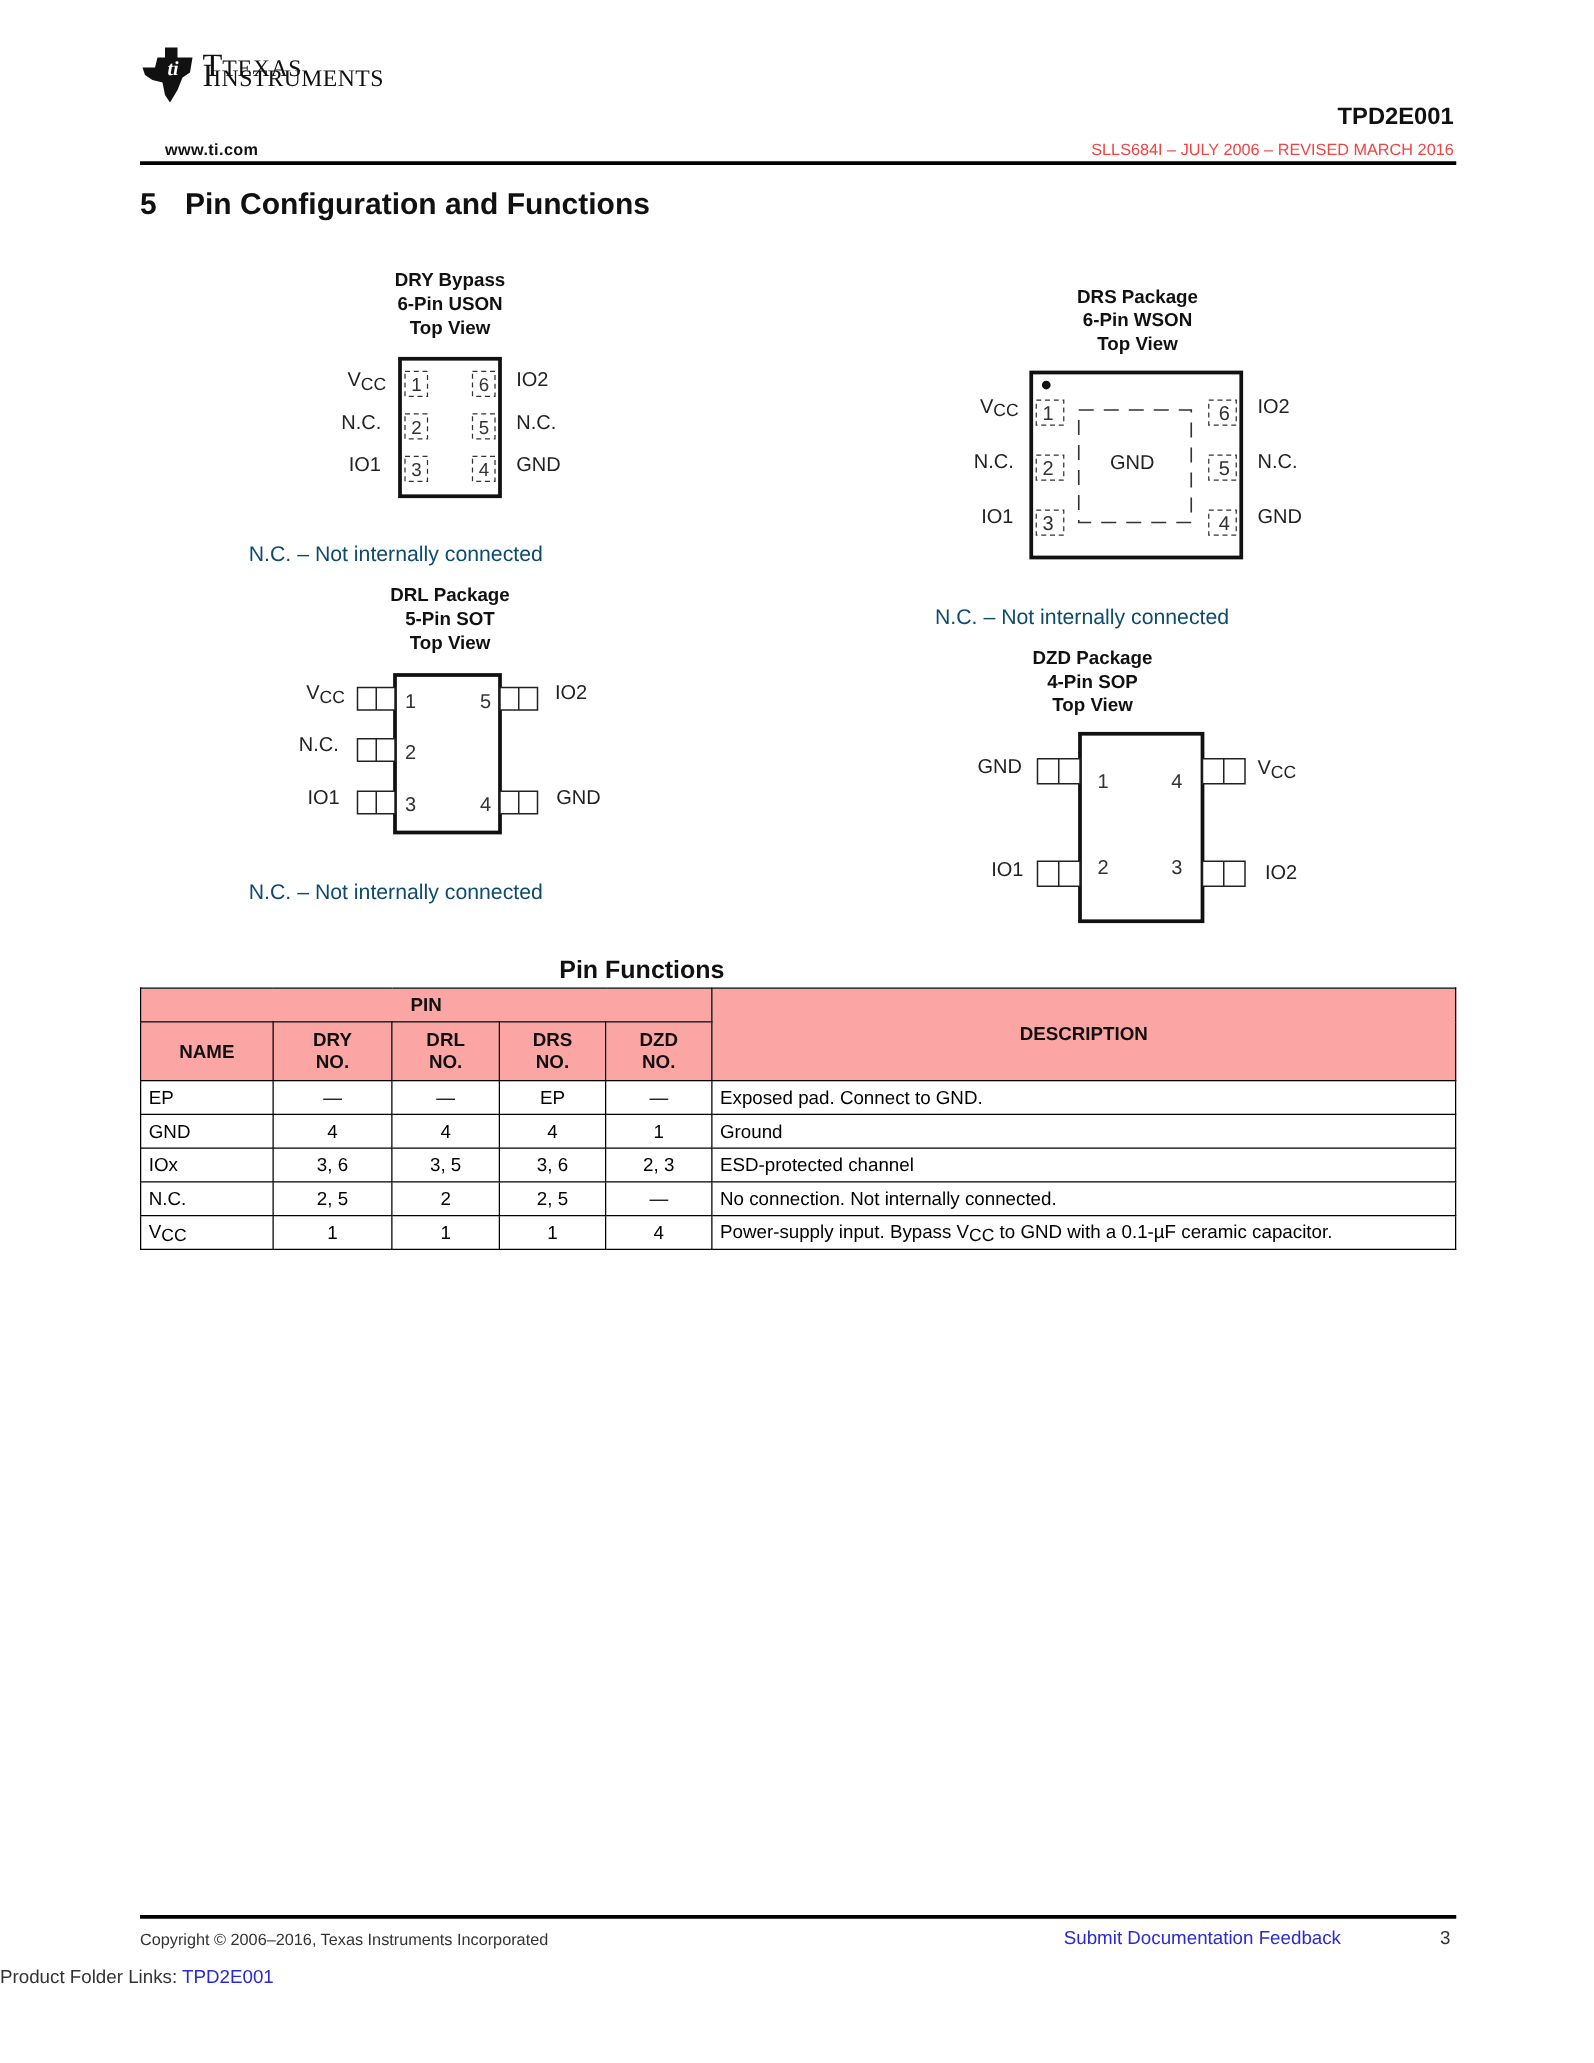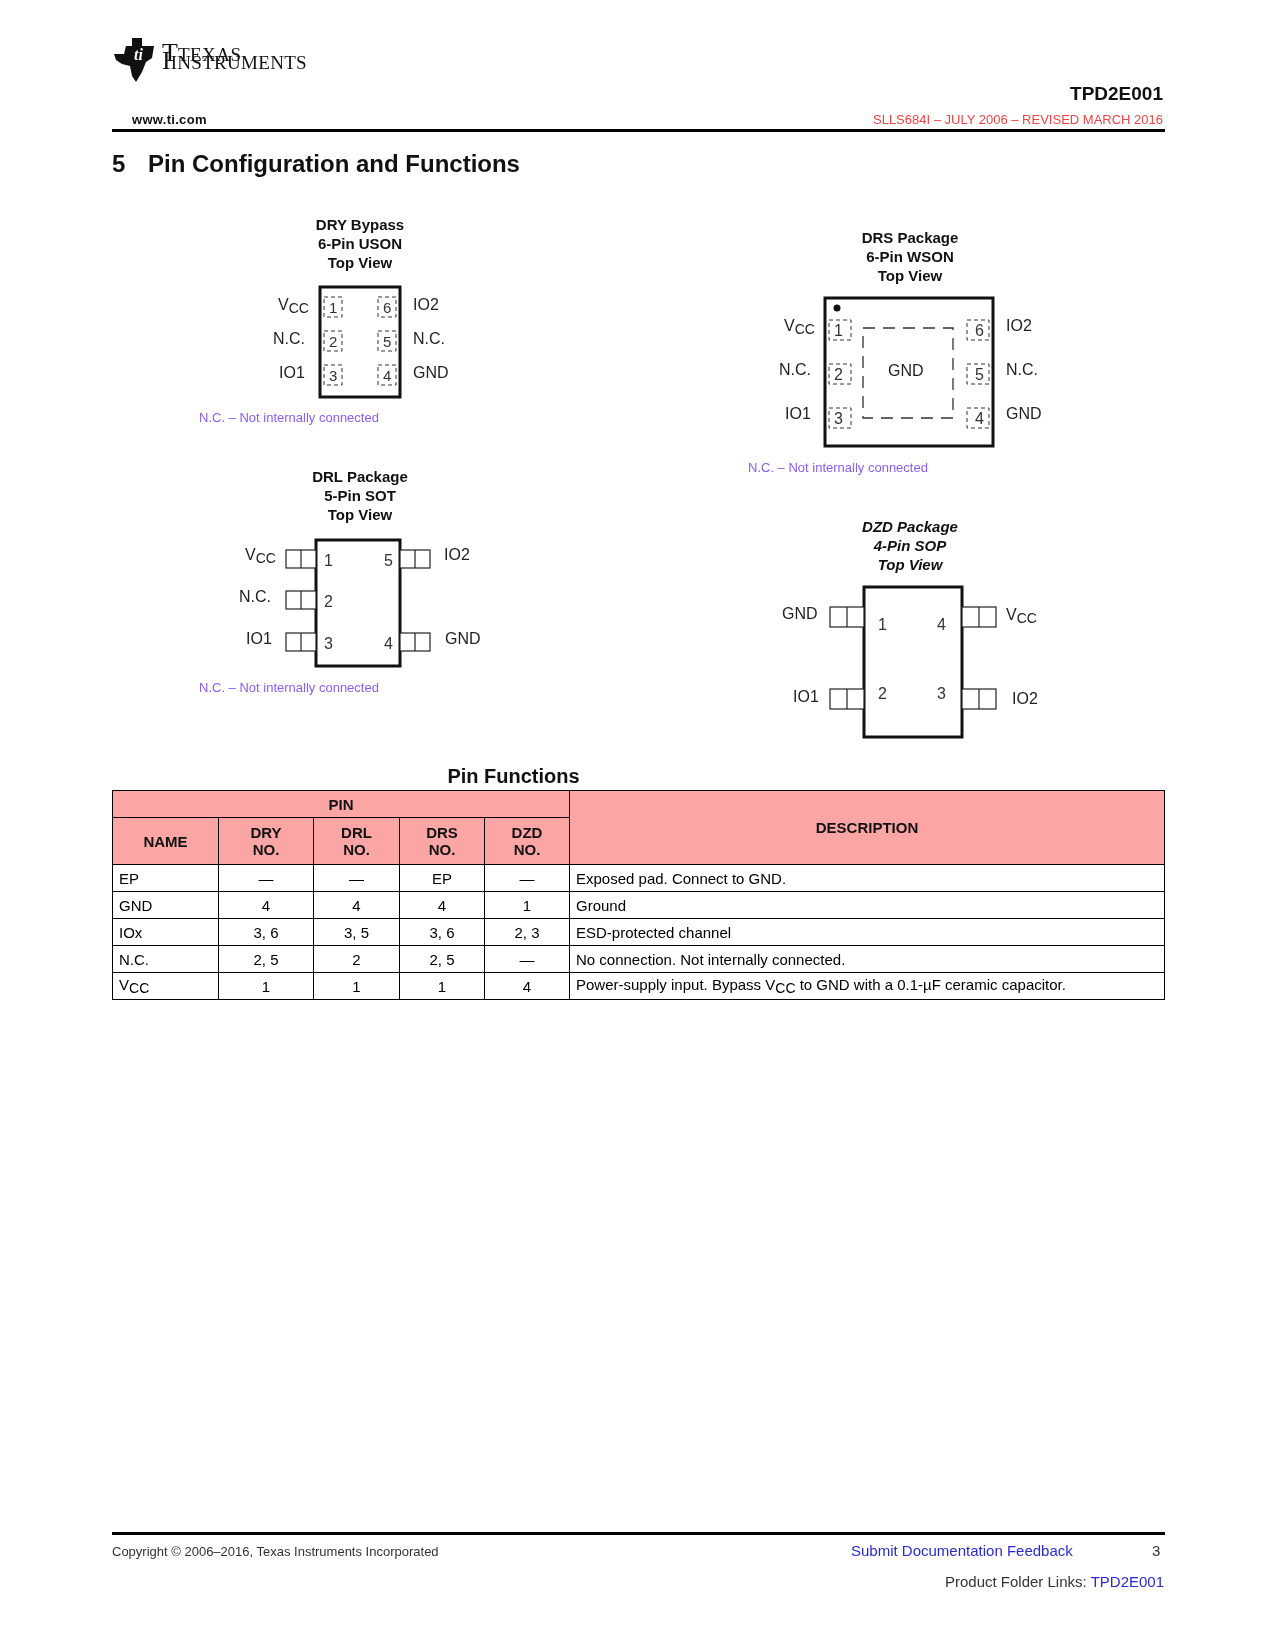--- a/index.html
+++ b/index.html
@@ -10,21 +10,21 @@
   .logo-l1 { font-size: 22px; letter-spacing: 0.5px; }
   .logo-l2 { font-size: 22px; letter-spacing: 0.3px; }
   .sc-big { font-size: 26px; }
   .site { font-size: 13px; font-weight: bold; letter-spacing: 0.3px; }
   .docid { font-size: 19px; font-weight: bold; }
   .docrev { font-size: 13px; color: #ef4444; }
   .rule-thick { background: #000; height: 3px; }
   .section-title { font-size: 24px; font-weight: bold; }
   .section-num { display: inline-block; width: 36px; }
   .pkg-title { font-size: 15px; font-weight: bold; text-align: center; line-height: 19px; }
-  .note { font-size: 13px; color: #8b5cf6; }
+  .note { font-size: 17px; color: #0c4a6e; margin-top: 24px; }
   .pinlabel { font-size: 16px; color: #222; }
   .tbl-title { font-size: 20px; font-weight: bold; }
   table.pf { position: absolute; left: 112px; top: 790px; width: 1053px;
              border-collapse: collapse; font-size: 15px; }
   table.pf th, table.pf td { border: 1px solid #000; padding: 0 6px; }
   table.pf th { background: #fca5a5; font-weight: bold; font-size: 15px; text-align: center; }
   table.pf td { height: 26px; color: #000000; }
   table.pf td.c { text-align: center; }
   .sub { font-size: 14px; vertical-align: -3px; }
   .foot-copy { font-size: 13px; color: #333; }
@@ -151,21 +151,21 @@
       <text x="100" y="111">4</text>
   </g>
 </svg>
 <div class="abs pinlabel" style="left:245px; top:546px;"><span>V</span><span class="sub">CC</span></div>
 <div class="abs pinlabel" style="left:239px; top:588px;">N.C.</div>
 <div class="abs pinlabel" style="left:246px; top:630px;">IO1</div>
 <div class="abs pinlabel" style="left:444px; top:546px;">IO2</div>
 <div class="abs pinlabel" style="left:445px; top:630px;">GND</div>
 <div class="abs note" style="left:199px; top:680px;">N.C. – Not internally connected</div>
 
-<div class="abs pkg-title" style="left:810px; top:517px; width:200px;font-style:italic;">
+<div class="abs pkg-title" style="left:774px; top:517px; width:200px;">
   <div>DZD Package</div>
   <div>4-Pin SOP</div>
   <div>Top View</div>
 </div>
 <svg class="abs" style="left:828px; top:585px;" width="172" height="154" viewBox="0 0 172 154">
   <rect x="36" y="2" width="98" height="150" fill="none" stroke="#111" stroke-width="3"></rect>
   <g fill="#fff" stroke="#222" stroke-width="1.2">
     <rect x="2" y="22" width="34" height="20"></rect>
       <line x1="19" y1="22" x2="19" y2="42"></line>
     <rect x="2" y="104" width="34" height="20"></rect>
@@ -264,15 +264,15 @@
       <td class="c">4</td>
       <td><span>Power-supply input. Bypass V</span><span class="sub">CC</span><span> to GND with a 0.1-µF ceramic capacitor.</span></td>
     </tr>
   </tbody>
 </table>
 
 <div class="abs rule-thick" style="left:112px; top:1532px; width:1053px;"></div>
 <div class="abs foot-copy" style="left:112px; top:1544px;">Copyright © 2006–2016, Texas Instruments Incorporated</div>
 <div class="abs foot-link" style="left:851px; top:1542px;">Submit Documentation Feedback</div>
 <div class="abs foot-page" style="left:1152px; top:1542px;">3</div>
-<div class="abs foot-pf" style="left:0; width:1164px; top:1573px; text-align:right;">
+<div class="abs foot-pf" style="left:0; width:1164px; top:1573px; text-align:left;">
   <span>Product Folder Links: </span><span style="color:#2a2ad0;">TPD2E001</span>
 </div>
 
 </body></html>

